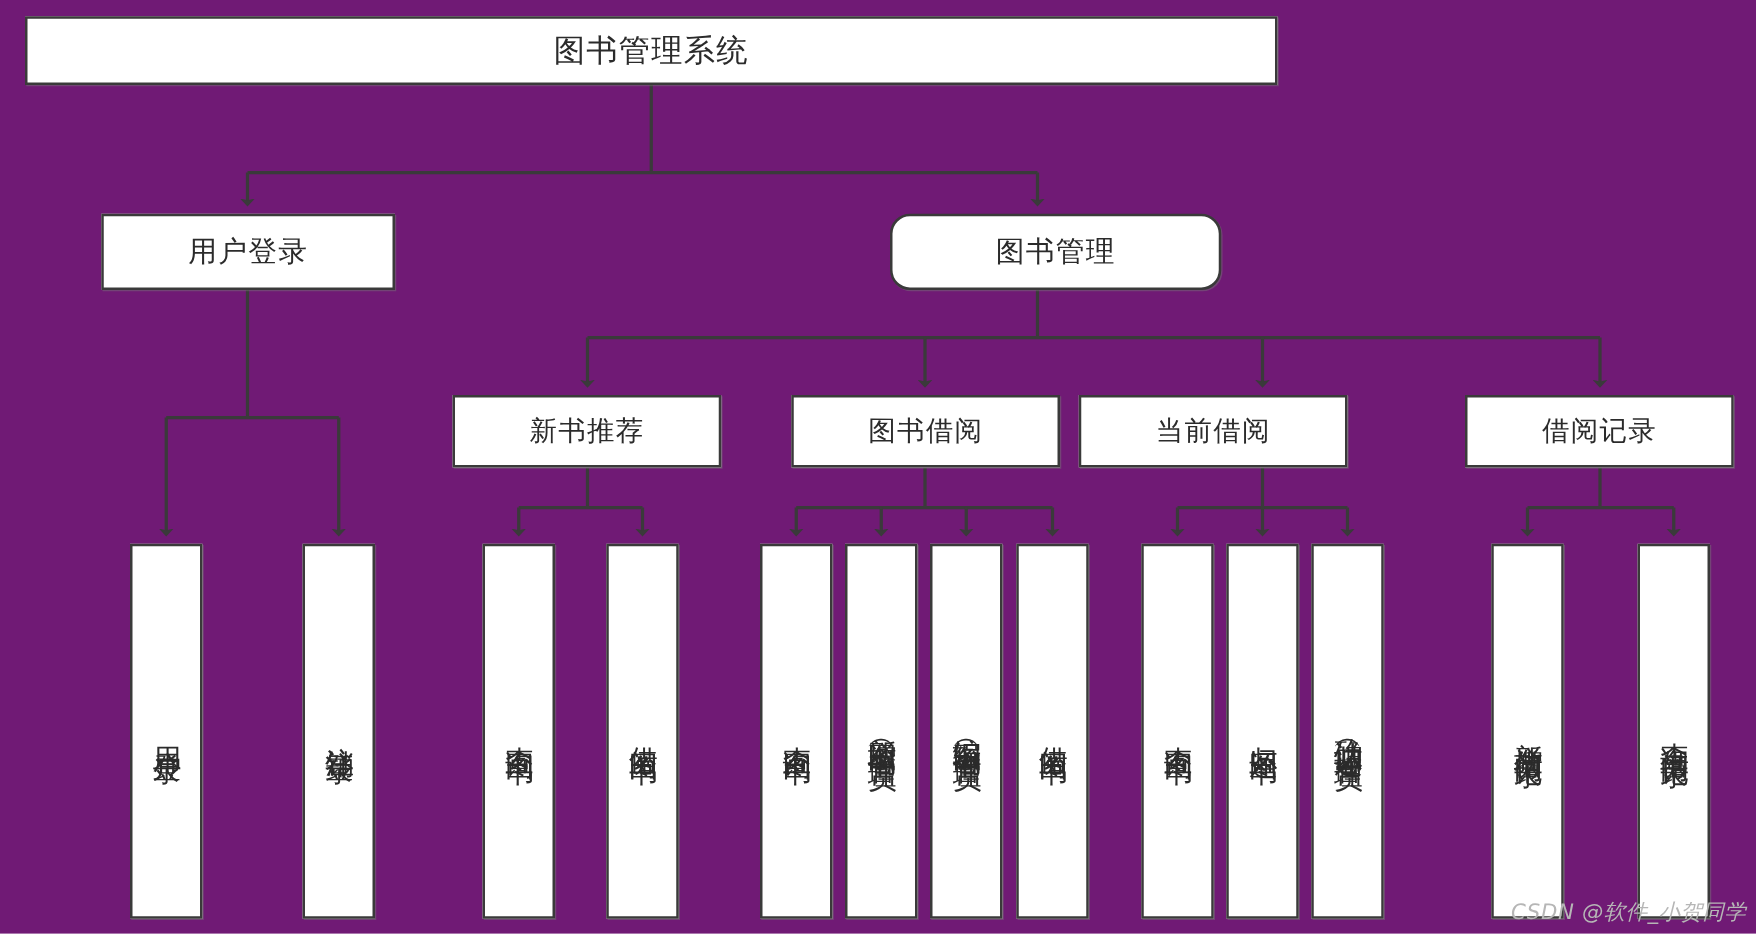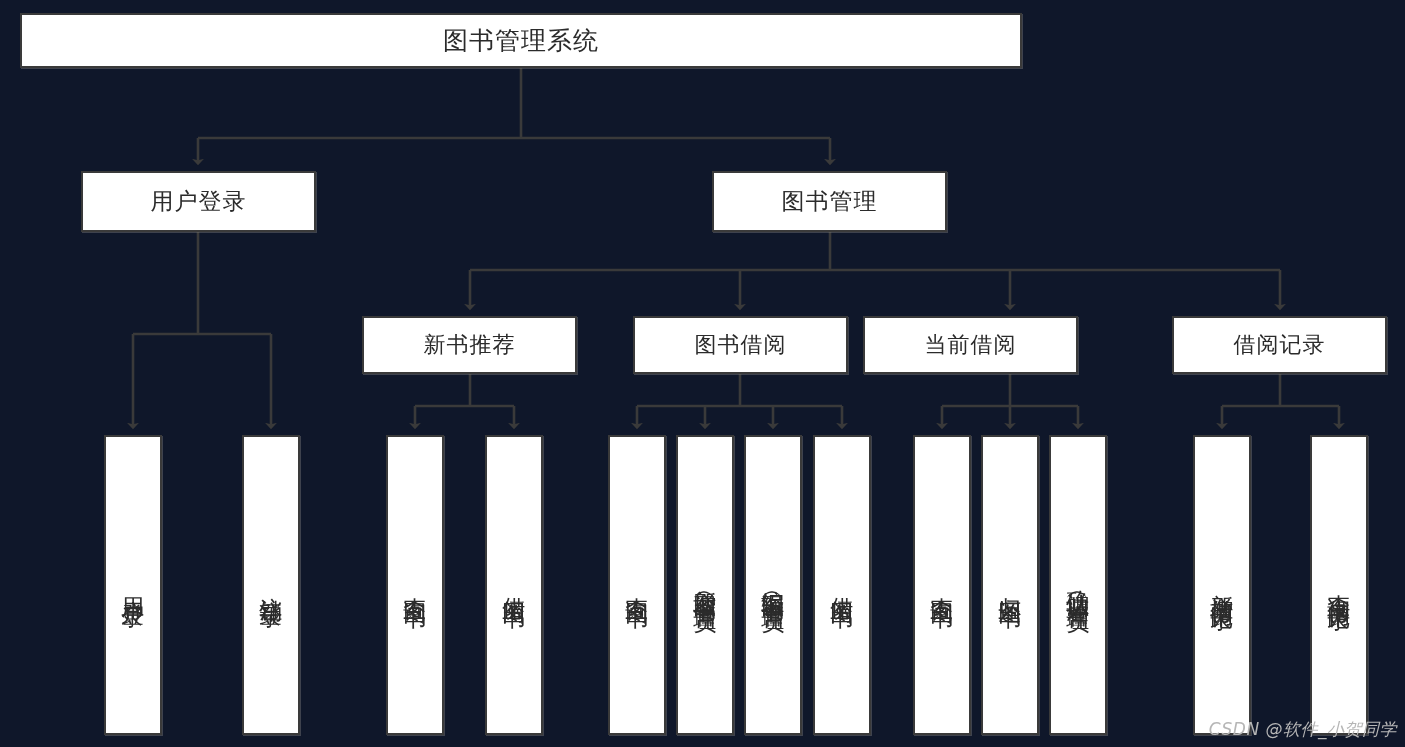--- a/index.html
+++ b/index.html
@@ -7,21 +7,21 @@
     padding: 0;
     background: #ffffff;
   }
   body {
     font-family: "DejaVu Sans", "Liberation Sans", sans-serif;
   }
   #canvas {
     position: relative;
     width: 1405px;
     height: 747px;
-    background: #0f172a;
+    background: #701a75;
     overflow: hidden;
   }
   svg.edges {
     position: absolute;
     left: 0;
     top: 0;
     width: 1405px;
     height: 747px;
     pointer-events: none;
   }
@@ -128,21 +128,21 @@
     </g>
   </svg>
 
   <div class="node node-root" style="left:20px; top:13px; width:1002px; height:55px;">
     <span class="label">图书管理系统</span>
   </div>
 
   <div class="node node-l2" style="left:81px; top:171px; width:235px; height:61px;">
     <span class="label">用户登录</span>
   </div>
-  <div class="node node-l2" style="left:712px; top:171px; width:235px; height:61px;">
+  <div class="node node-l2" style="left:712px; top:171px; width:265px; height:61px;border-radius:16px;">
     <span class="label">图书管理</span>
   </div>
 
   <div class="node node-l3" style="left:633px; top:316px; width:215px; height:58px;">
     <span class="label">图书借阅</span>
   </div>
   <div class="node node-l3" style="left:362px; top:316px; width:215px; height:58px;">
     <span class="label">新书推荐</span>
   </div>
   <div class="node node-l3" style="left:863px; top:316px; width:215px; height:58px;">

